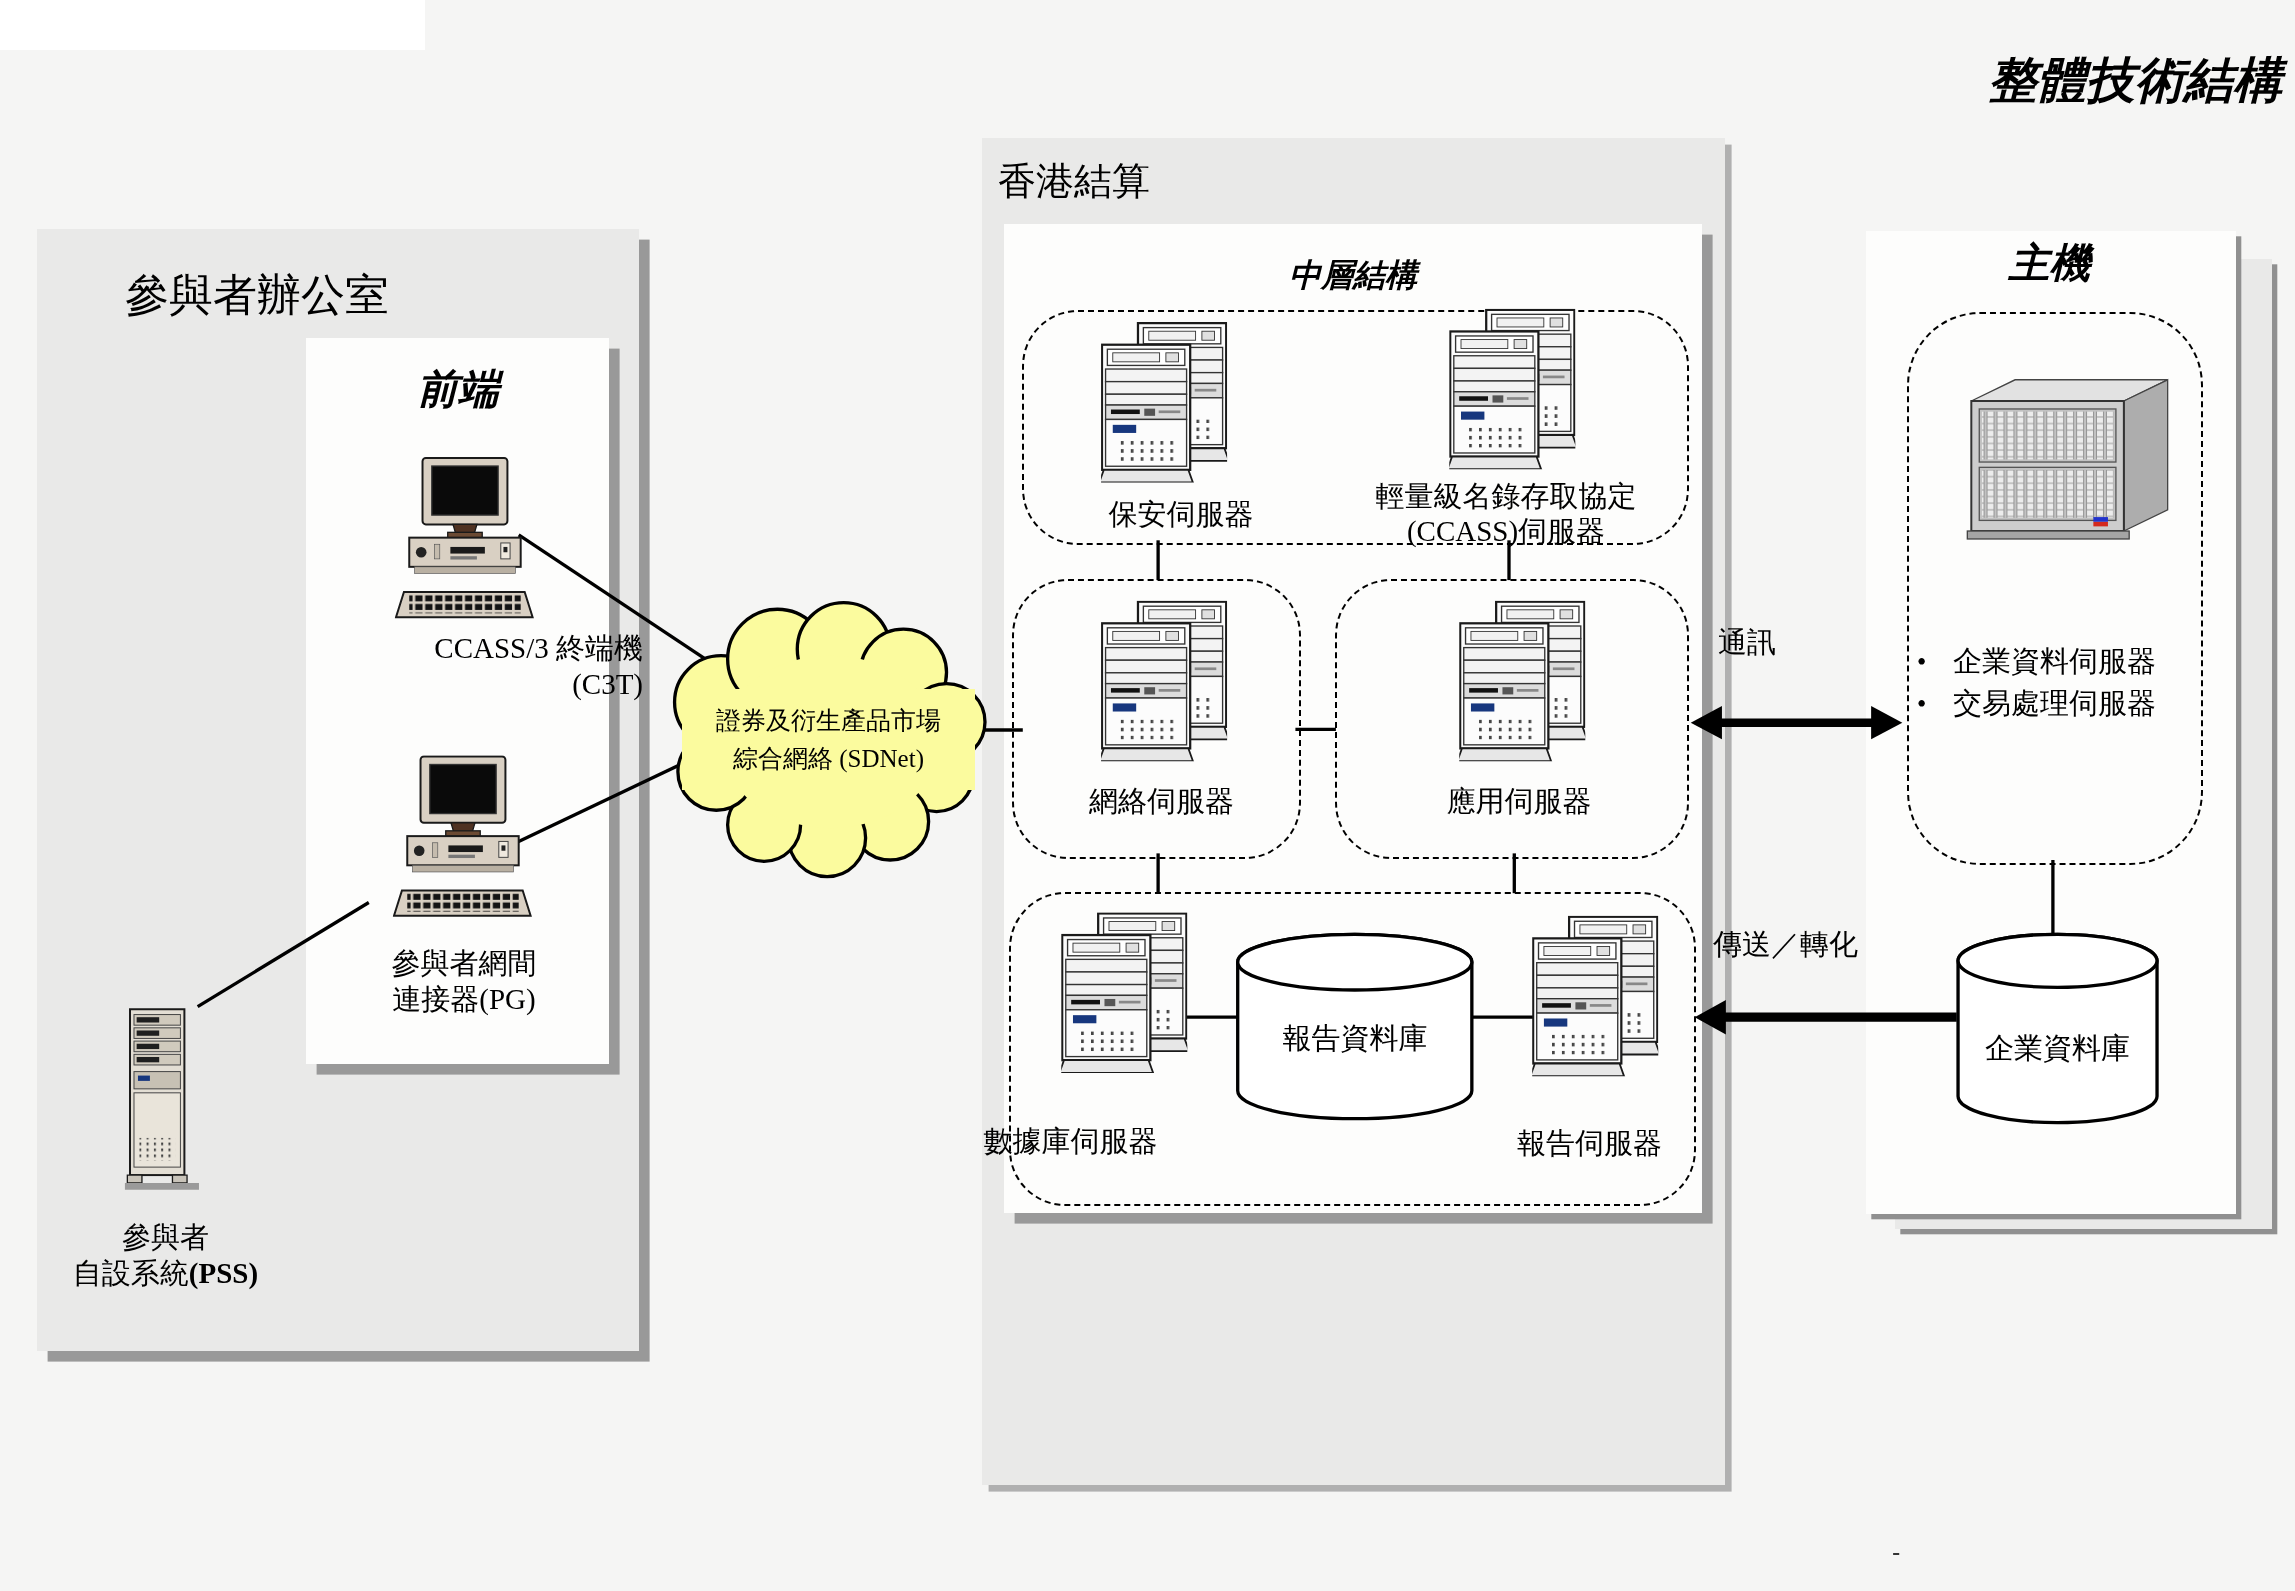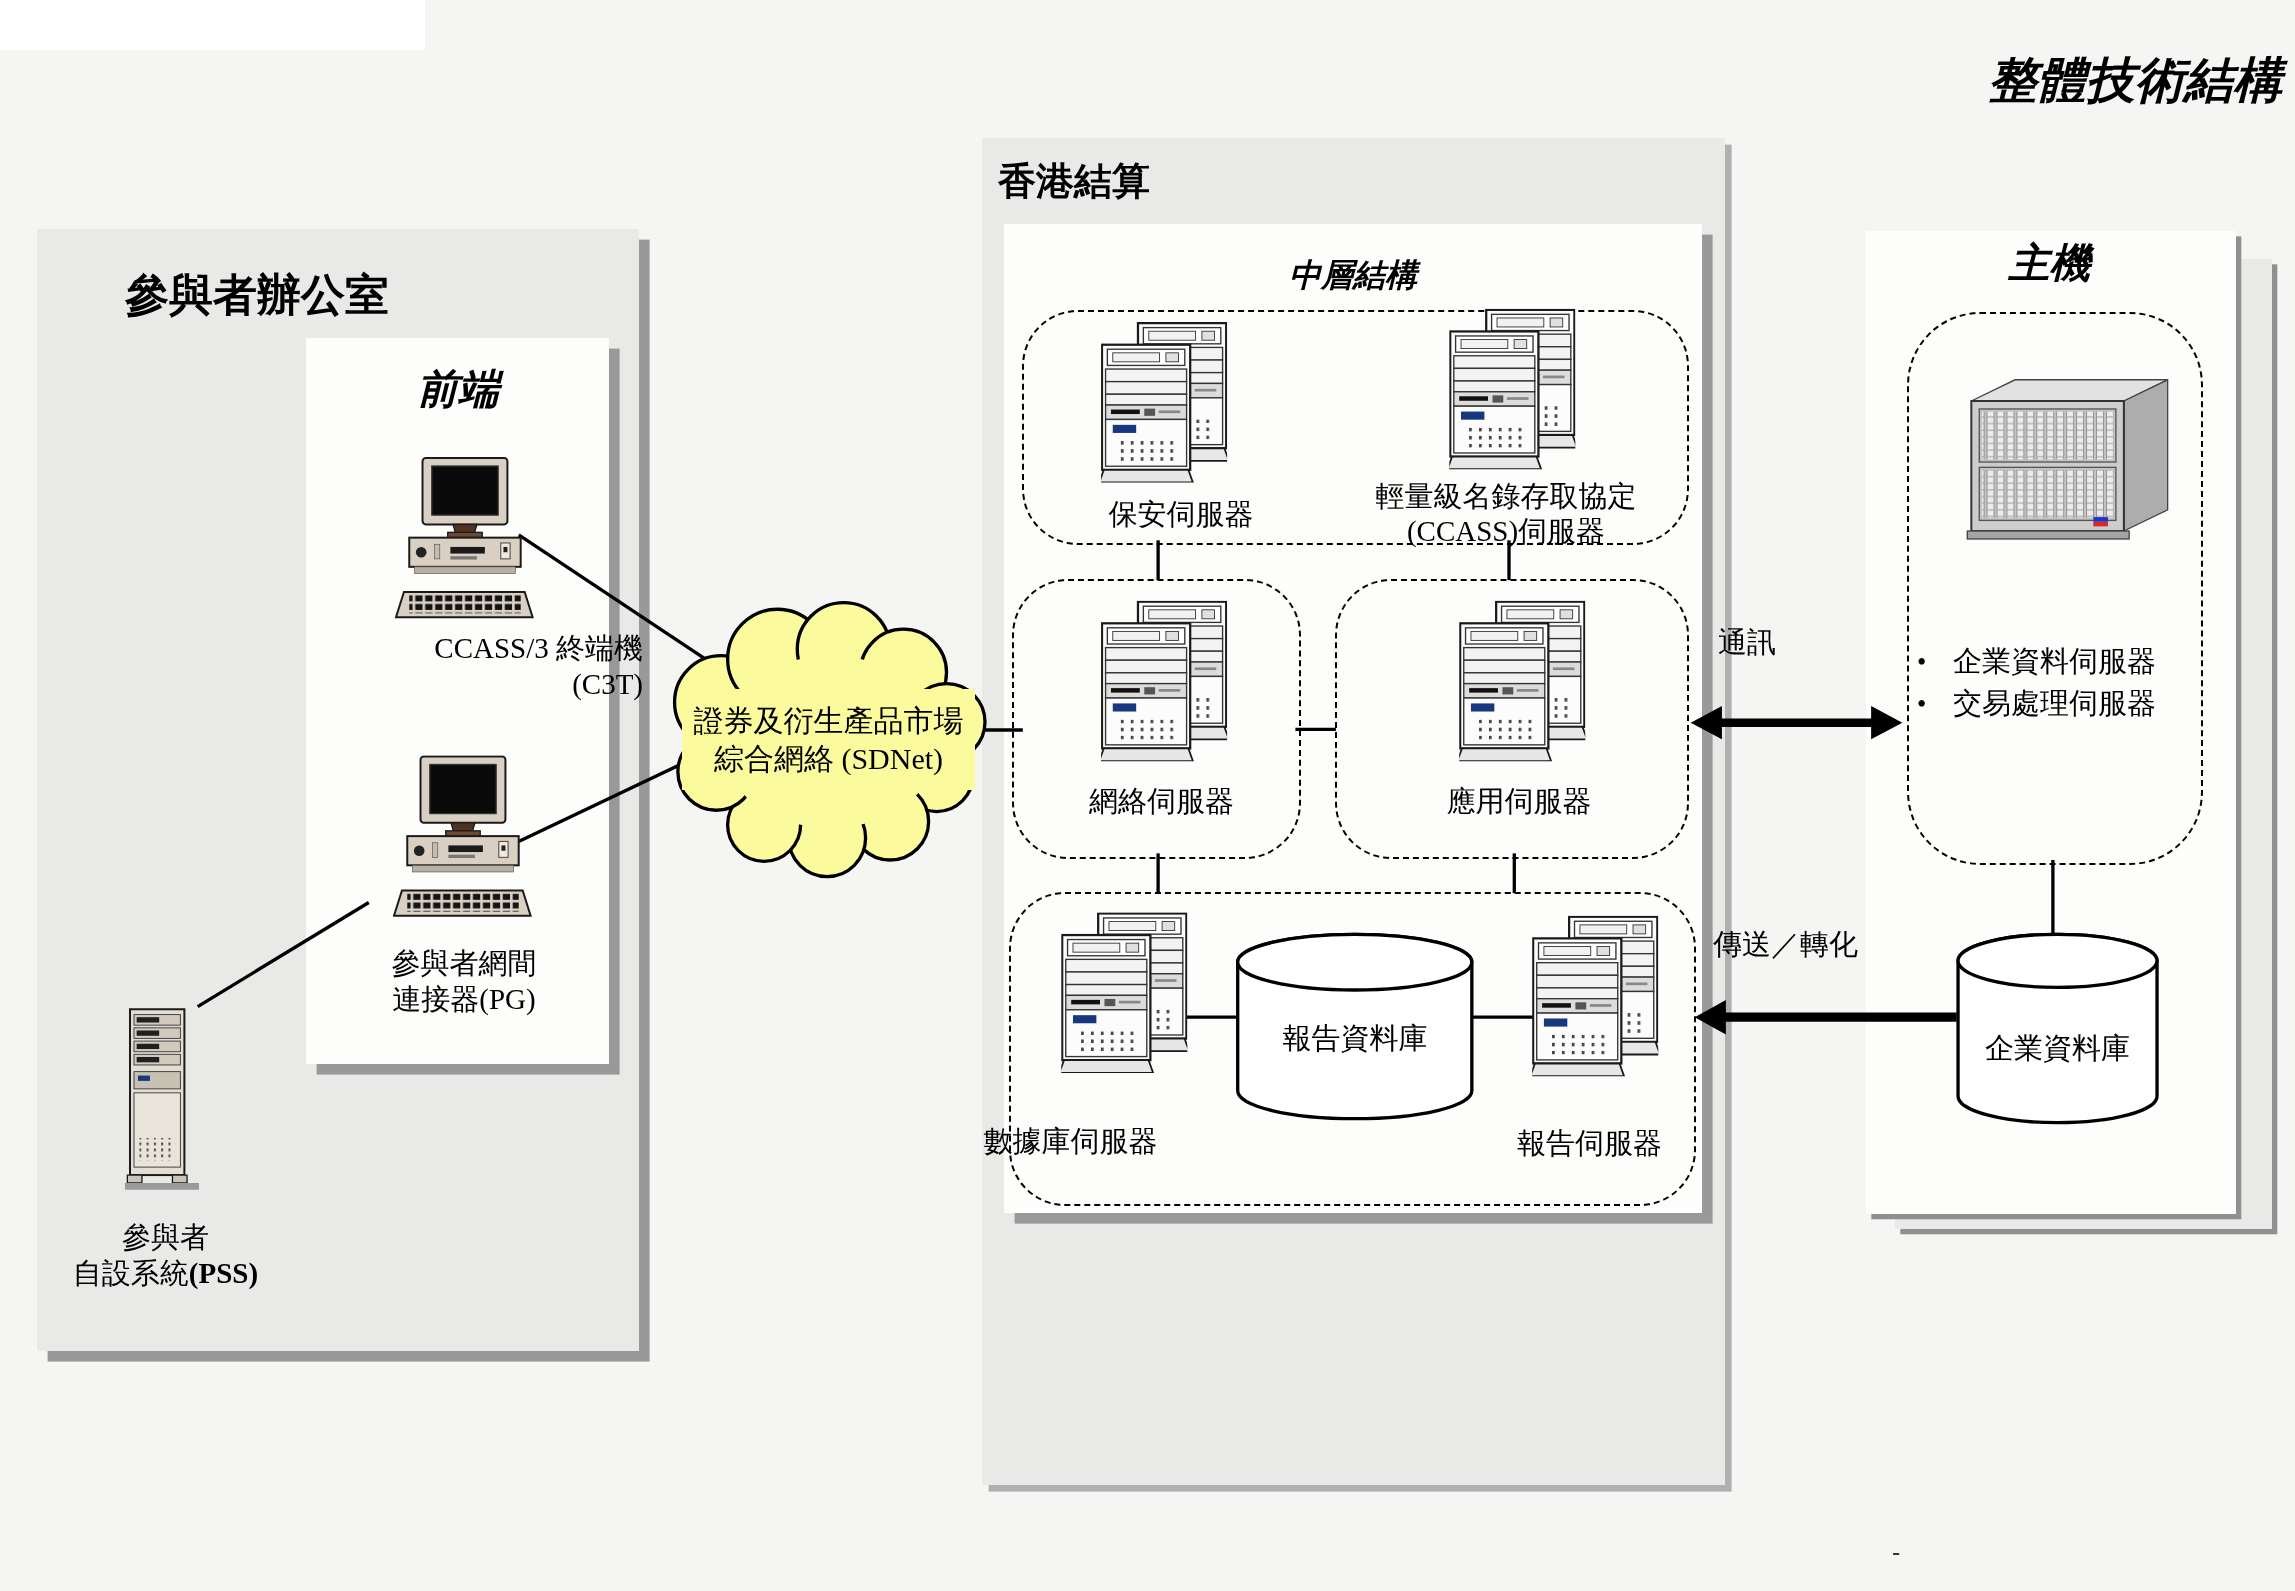--- a/index.html
+++ b/index.html
@@ -4,25 +4,25 @@
 <style>
   html,body{margin:0;padding:0;background:#f5f5f4;}
   .stage{position:relative;width:2295px;height:1592px;background:#f5f5f4;overflow:hidden;
          font-family:"Liberation Sans",sans-serif;color:#000;}
   .panel{position:absolute;}
   .grey-panel{background:#e9e9e8;box-shadow:10.6px 10.6px 0 #999999;}
   .white-panel{background:#fdfdfc;box-shadow:10.6px 10.6px 0 #999999;}
   .dashed-box{position:absolute;border:2.7px dashed #000;border-radius:56px;z-index:3;}
   .lbl{position:absolute;z-index:5;text-align:center;font-size:29px;line-height:36px;
        font-family:"Liberation Serif","DejaVu Serif",serif;}
-  .title-bold{font-weight:bold;font-family:"Liberation Serif","DejaVu Serif",serif;}
+  .title-bold{font-weight:normal;font-family:"Liberation Serif","DejaVu Serif",serif;}
   .title-italic{font-weight:bold;font-style:italic;font-family:"Liberation Serif","DejaVu Serif",serif;}
   .overlay{position:absolute;left:0;top:0;z-index:4;pointer-events:none;}
   .cloud-label{position:absolute;z-index:5;background:#fbfb9e;text-align:center;
-       font-size:30px;line-height:38px;font-family:"Liberation Serif","DejaVu Serif",serif;
+       font-size:25px;line-height:38px;font-family:"Liberation Serif","DejaVu Serif",serif;
        display:flex;flex-direction:column;justify-content:center;}
   .bullets{position:absolute;z-index:5;font-size:29px;line-height:41px;
        font-family:"Liberation Serif","DejaVu Serif",serif;text-align:left;}
   .bullet-row{display:flex;align-items:baseline;}
   .bullet-dot{width:36px;text-align:left;font-size:26.5px;}
   .topband{position:absolute;left:0;top:0;width:425px;height:50px;background:#ffffff;}
   .corner-mark{position:absolute;left:1892px;top:1538px;z-index:5;font-size:25px;color:#333;}
 </style>
 </head>
 <body>

